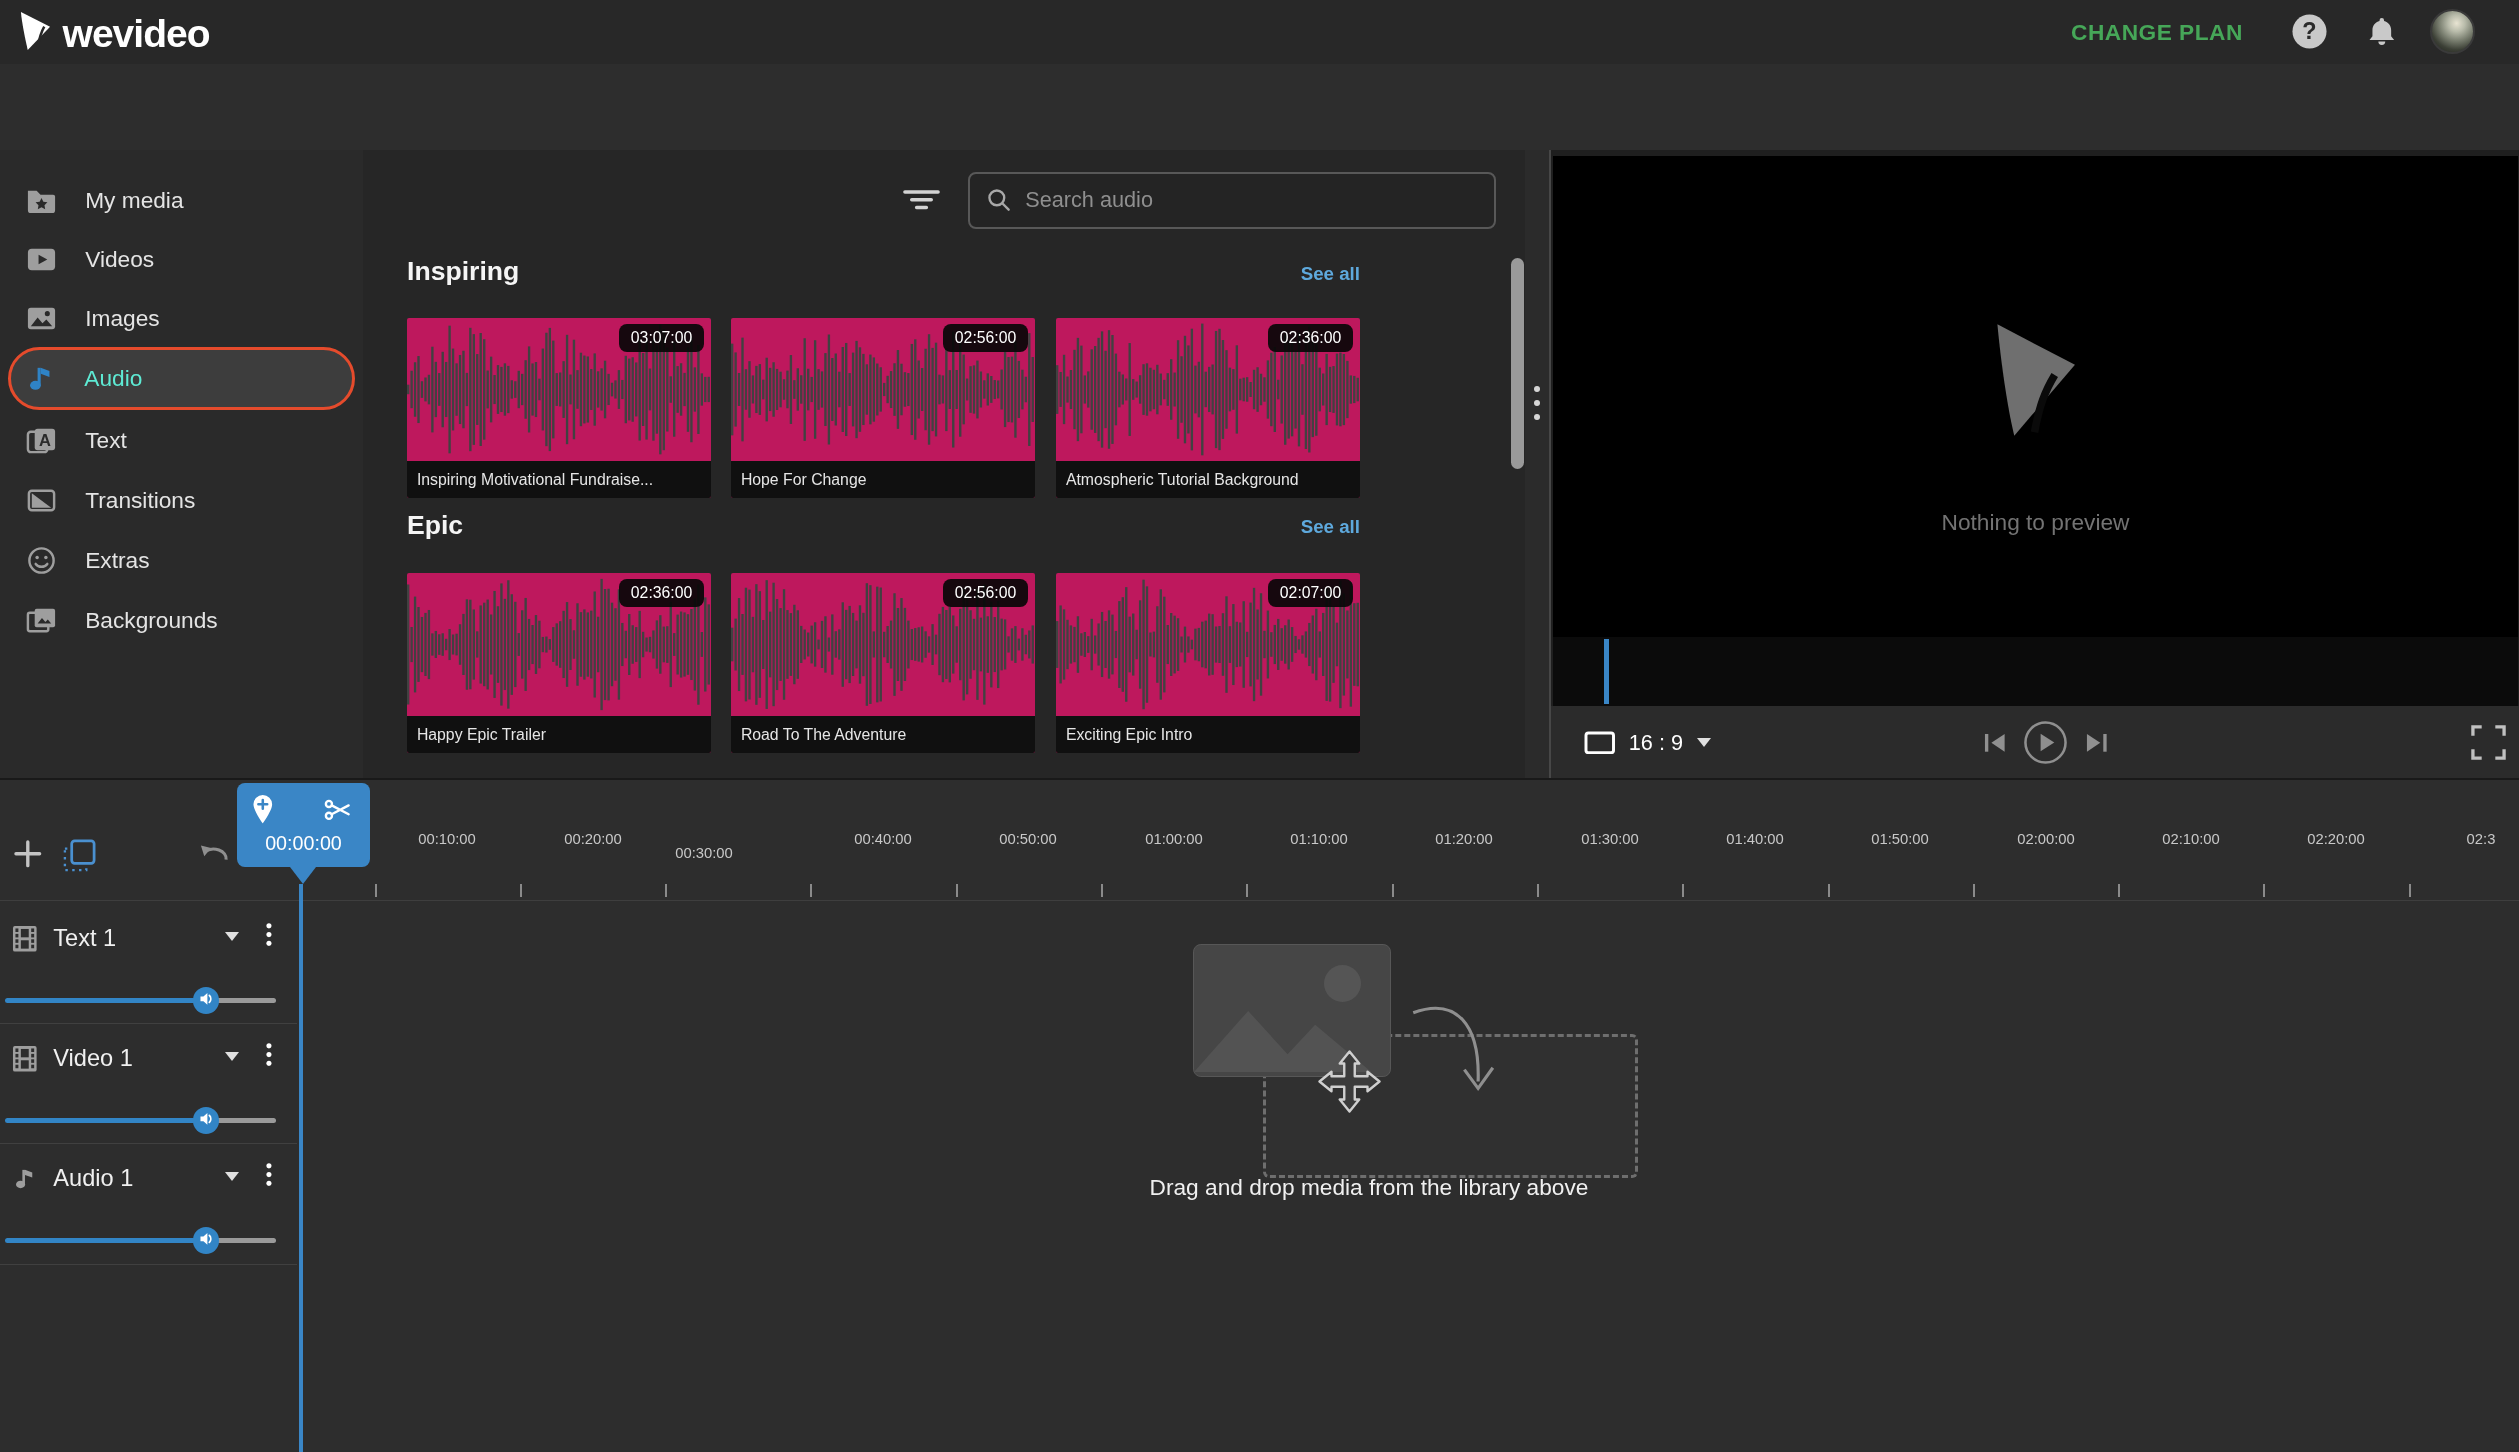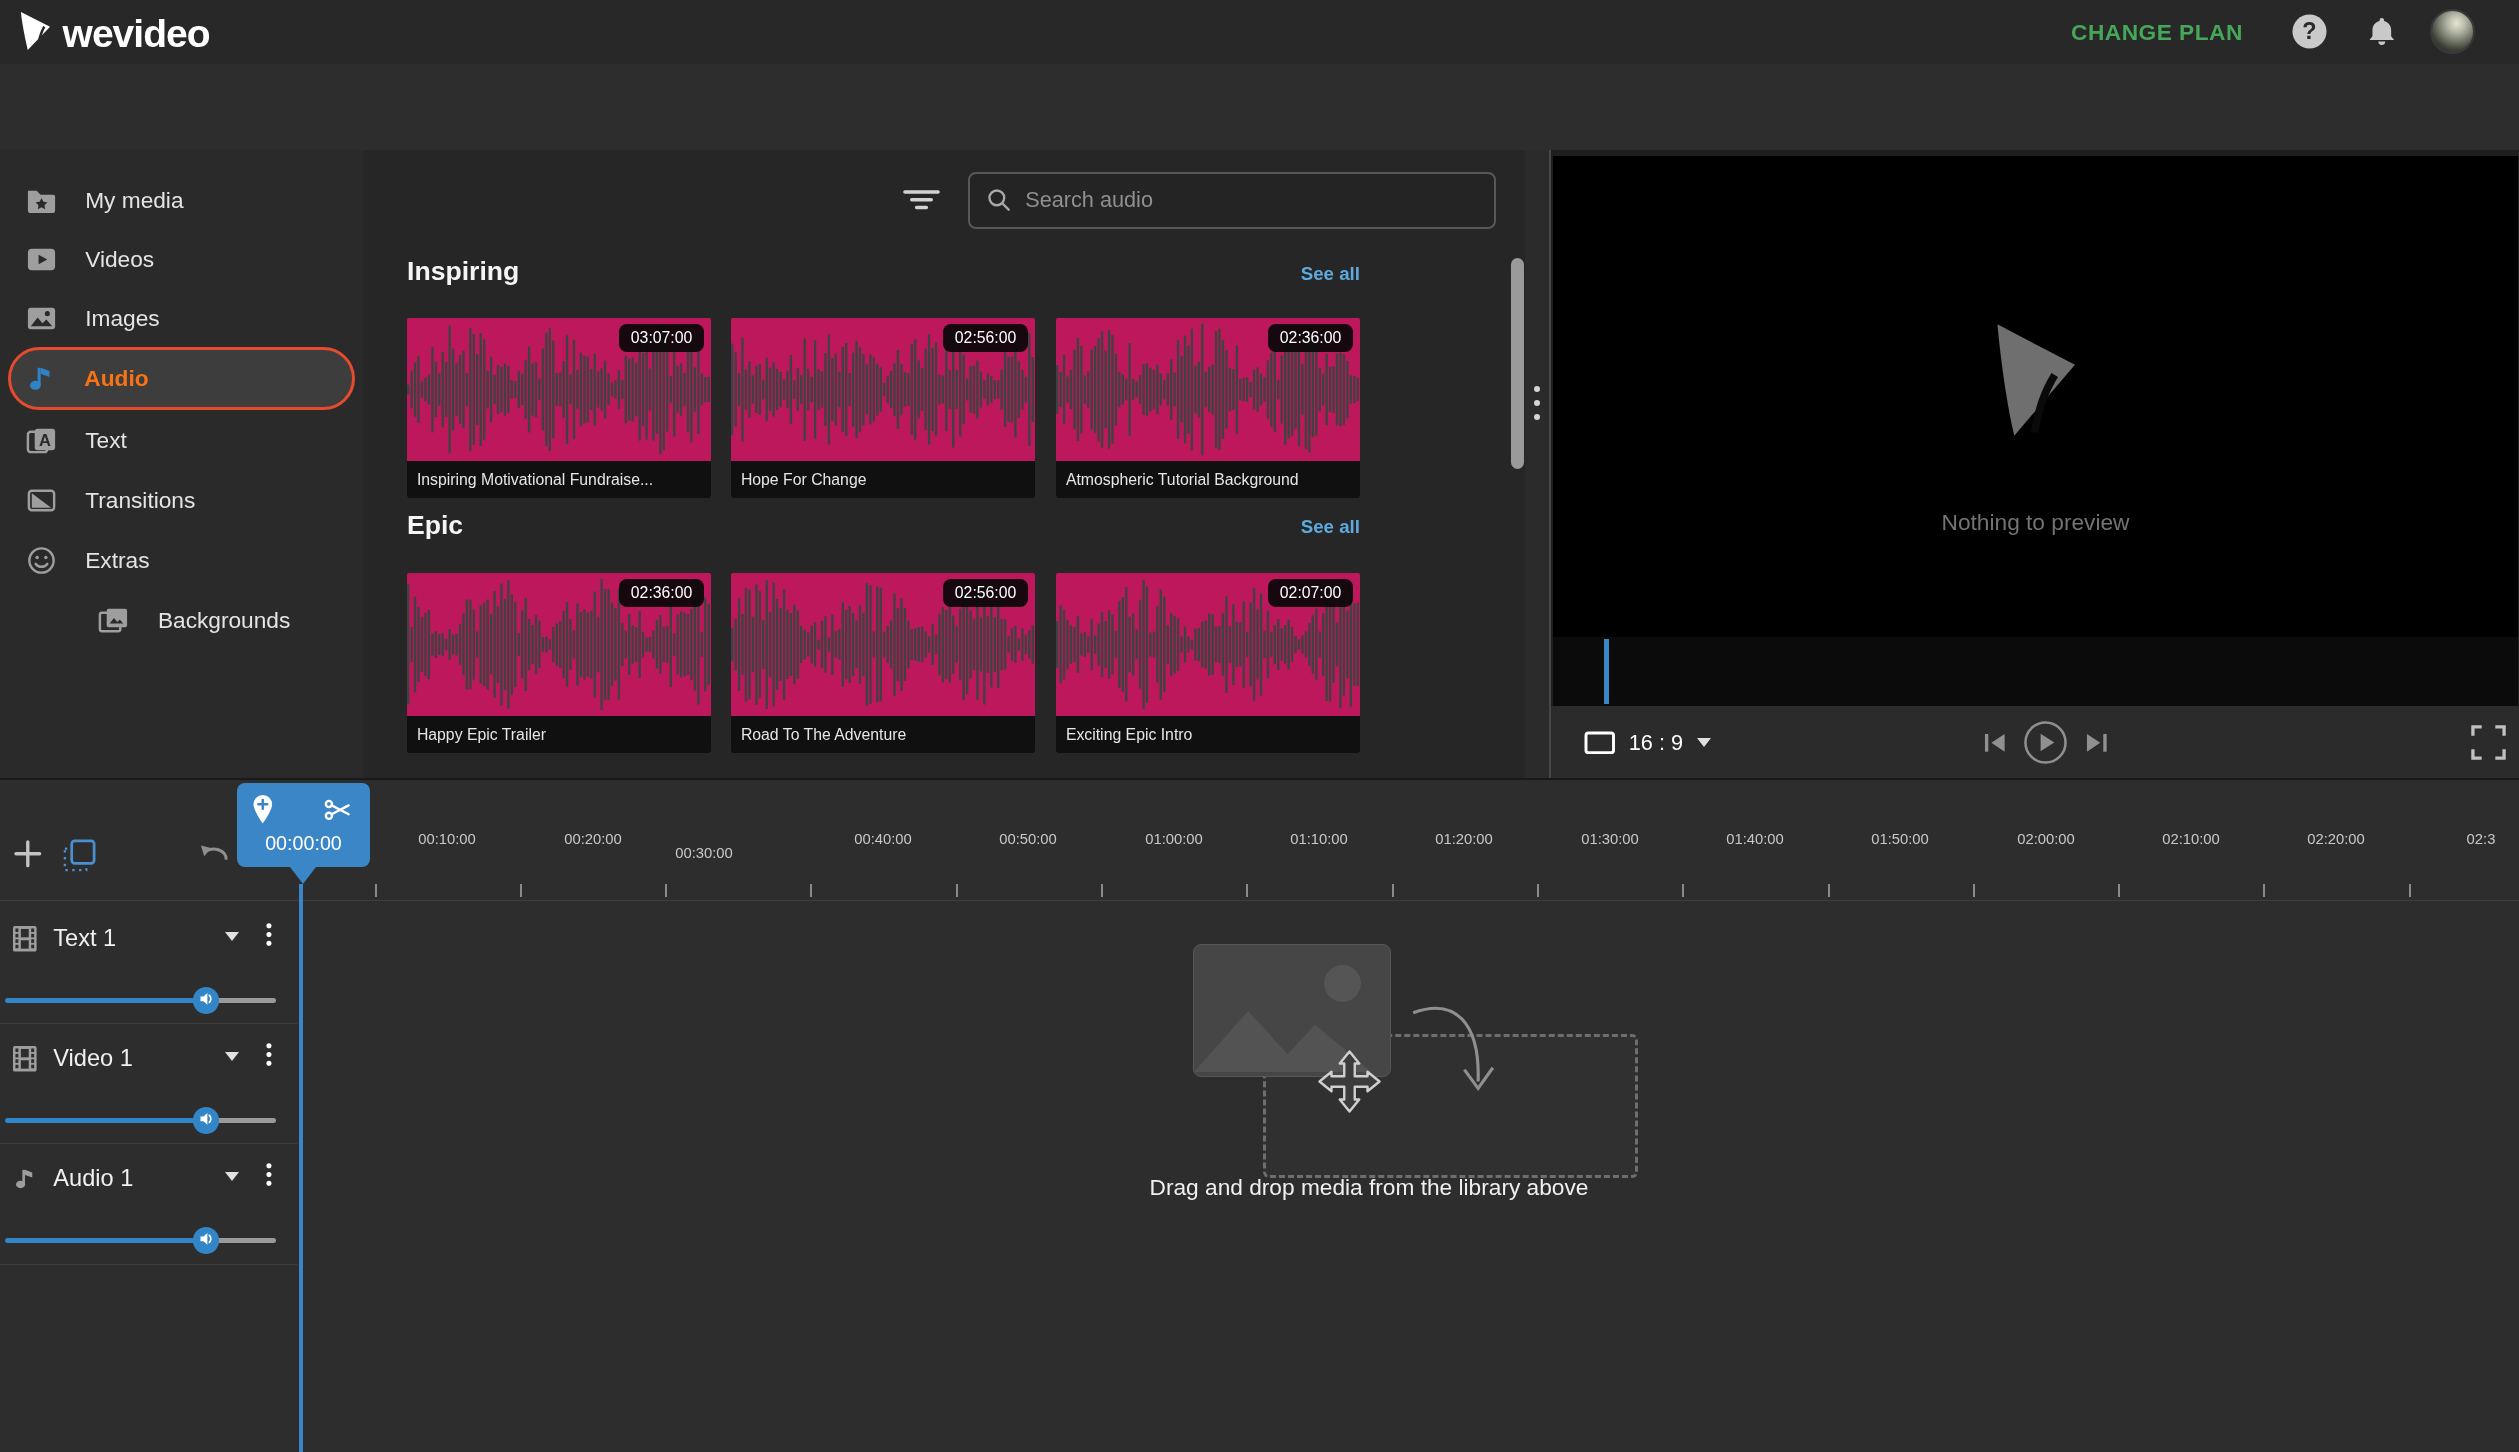--- a/index.html
+++ b/index.html
@@ -32,21 +32,21 @@
               display:flex;align-items:center;justify-content:center;color:#fff;font-size:20.7px;font-weight:bold;
               letter-spacing:1px;cursor:pointer;}
 
   
   .sidebar{position:absolute;left:0;top:150px;width:363px;height:628px;background:#2a2a2a;}
   .side-item{position:absolute;left:0;width:363px;height:61px;display:flex;align-items:center;cursor:pointer;box-sizing:border-box;}
   .side-ic{margin-left:24.6px;width:33px;height:33px;display:flex;align-items:center;justify-content:center;}
   .side-label{margin-left:27.6px;color:#e4e4e4;font-size:22.7px;}
   .side-item.selected{left:7.9px;width:347px;height:63px;background:#3d3d3d;border:3.9px solid #e54b2c;border-radius:31.5px;}
   .side-item.selected .side-ic{margin-left:12.8px;}
-  .side-item.selected .side-label{color:#f97316;font-weight:bold;}
+  .side-item.selected .side-label{color:#5eead4;font-weight:normal;}
 
   
   .library{position:absolute;left:363px;top:150px;width:1162px;height:628px;background:#262626;overflow:hidden;}
   .filter-ic{position:absolute;left:539px;top:35px;cursor:pointer;}
   .search-wrap{position:absolute;left:605px;top:21.7px;width:528px;height:57px;border:2px solid #585858;border-radius:7.9px;
                box-sizing:border-box;background:#242424;display:flex;align-items:center;}
   .search-wrap .mag{margin-left:15.8px;display:flex;}
   .search-input{flex:1;margin-left:11.8px;margin-right:9.9px;background:transparent;border:none;outline:none;
                 color:#e0e0e0;font-size:21.7px;font-family:"Liberation Sans",sans-serif;}
   .search-input::placeholder{color:#8f8f8f;}
@@ -222,21 +222,21 @@
         <span class="side-ic">
           <svg width="33" height="33" viewBox="0 0 34 34">
             <circle cx="17" cy="17" r="12.5" fill="none" stroke="#9e9e9e" stroke-width="2.5"></circle>
             <circle cx="12.5" cy="14" r="1.8" fill="#9e9e9e"></circle>
             <circle cx="21.5" cy="14" r="1.8" fill="#9e9e9e"></circle>
             <path d="M11 20.5a7.5 7.5 0 0 0 12 0" fill="none" stroke="#9e9e9e" stroke-width="2.5" stroke-linecap="round"></path>
           </svg>
         </span>
         <span class="side-label">Extras</span>
       </div>
-      <div class="side-item" style="top: 440px; justify-content: center;">
+      <div class="side-item" style="top: 440px;">
         <span class="side-ic">
           <svg width="33" height="33" viewBox="0 0 34 34">
             <rect x="3" y="9" width="21" height="19" rx="2" fill="none" stroke="#9e9e9e" stroke-width="2.5"></rect>
             <rect x="10" y="5" width="21" height="19" rx="2" fill="#9e9e9e"></rect>
             <path fill="#2a2a2a" d="M13 20l4.5-5.5 3.5 4 2.5-2.5 3.5 4Z"></path>
           </svg>
         </span>
         <span class="side-label">Backgrounds</span>
       </div>
     </div>

